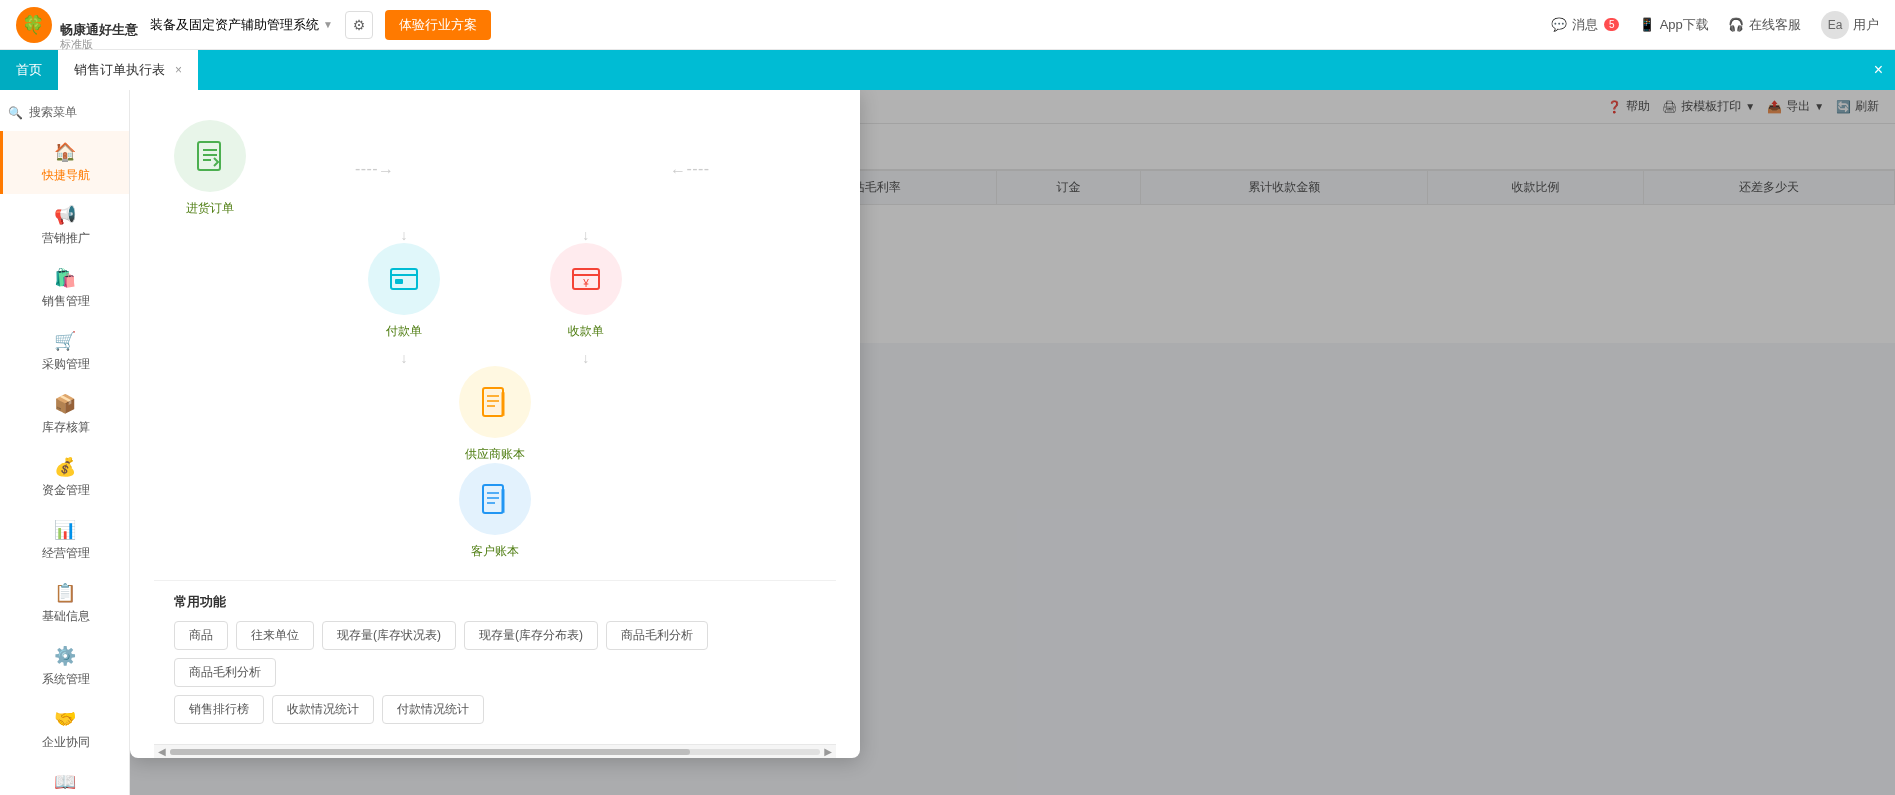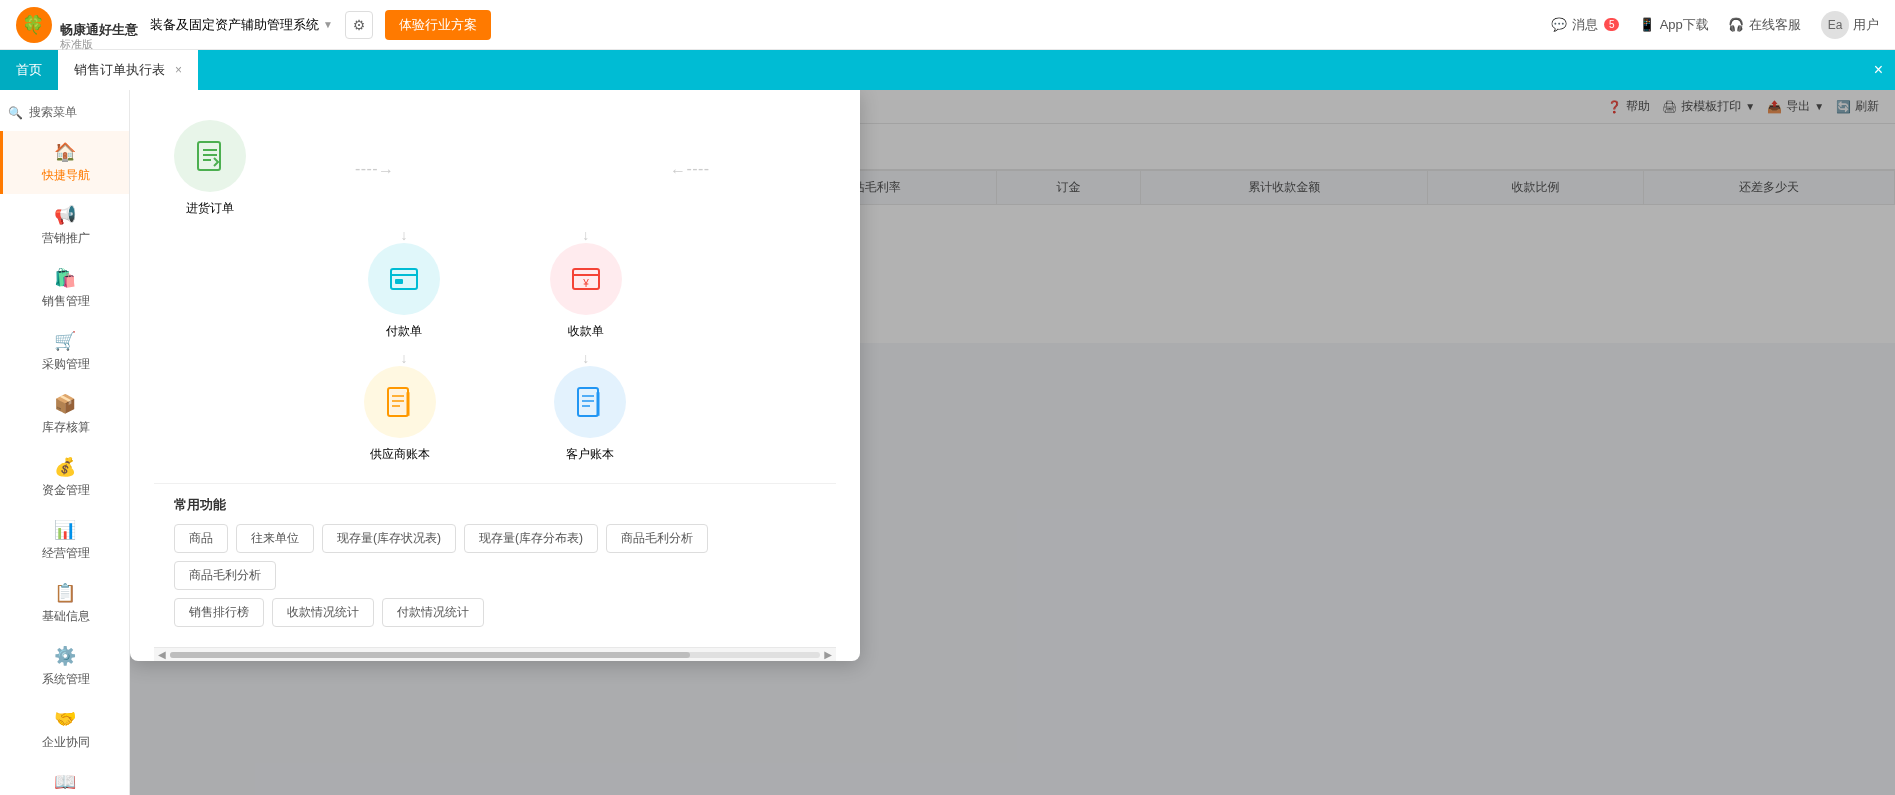--- a/index.html
+++ b/index.html
@@ -341,21 +341,21 @@
     .flow-circle.pink { background: #fce4ec; }
     .flow-circle.purple { background: #ede7f6; }
     .flow-circle.orange { background: #fff3e0; }
     .flow-circle.teal { background: #e0f7fa; }
     .flow-circle.red { background: #ffebee; }
     .flow-circle.orange2 { background: #fff8e1; }
     .flow-circle.blue { background: #e3f2fd; }
 
     .flow-label {
       font-size: 12px;
-      color: #000000;
+      color: #4d7c0f;
       text-align: center;
     }
     .flow-dashed {
       flex: 1;
       text-align: center;
       color: #ccc;
       font-size: 12px;
       letter-spacing: -2px;
     }
     .flow-spacer {
@@ -650,21 +650,21 @@
             <span style="color:#ccc;font-size:14px;">↓</span>
           </div>
           <div style="width:60px;"></div>
           <div style="width:72px; text-align:center;">
             <span style="color:#ccc;font-size:14px;">↓</span>
           </div>
           <div style="width:60px;"></div>
           <div style="width:72px;"></div>
         </div>
 
-        <div class="flow-row" style="justify-content:space-between;margin-top:0;">
+        <div class="flow-row" style="justify-content:space-between;margin-top:0;flex-direction:column;">
           <div style="width:72px;"></div>
           <div style="width:60px;"></div>
           <div class="flow-node">
             <div class="flow-circle orange2">
               <svg width="36" height="36" viewBox="0 0 36 36">
                 <rect x="6" y="4" width="20" height="28" rx="2" fill="none" stroke="#ff9800" stroke-width="2"></rect>
                 <rect x="8" y="6" width="16" height="24" rx="1" fill="#fff3e0"></rect>
                 <line x1="10" y1="12" x2="22" y2="12" stroke="#ff9800" stroke-width="1.5"></line>
                 <line x1="10" y1="17" x2="22" y2="17" stroke="#ff9800" stroke-width="1.5"></line>
                 <line x1="10" y1="22" x2="18" y2="22" stroke="#ff9800" stroke-width="1.5"></line>

